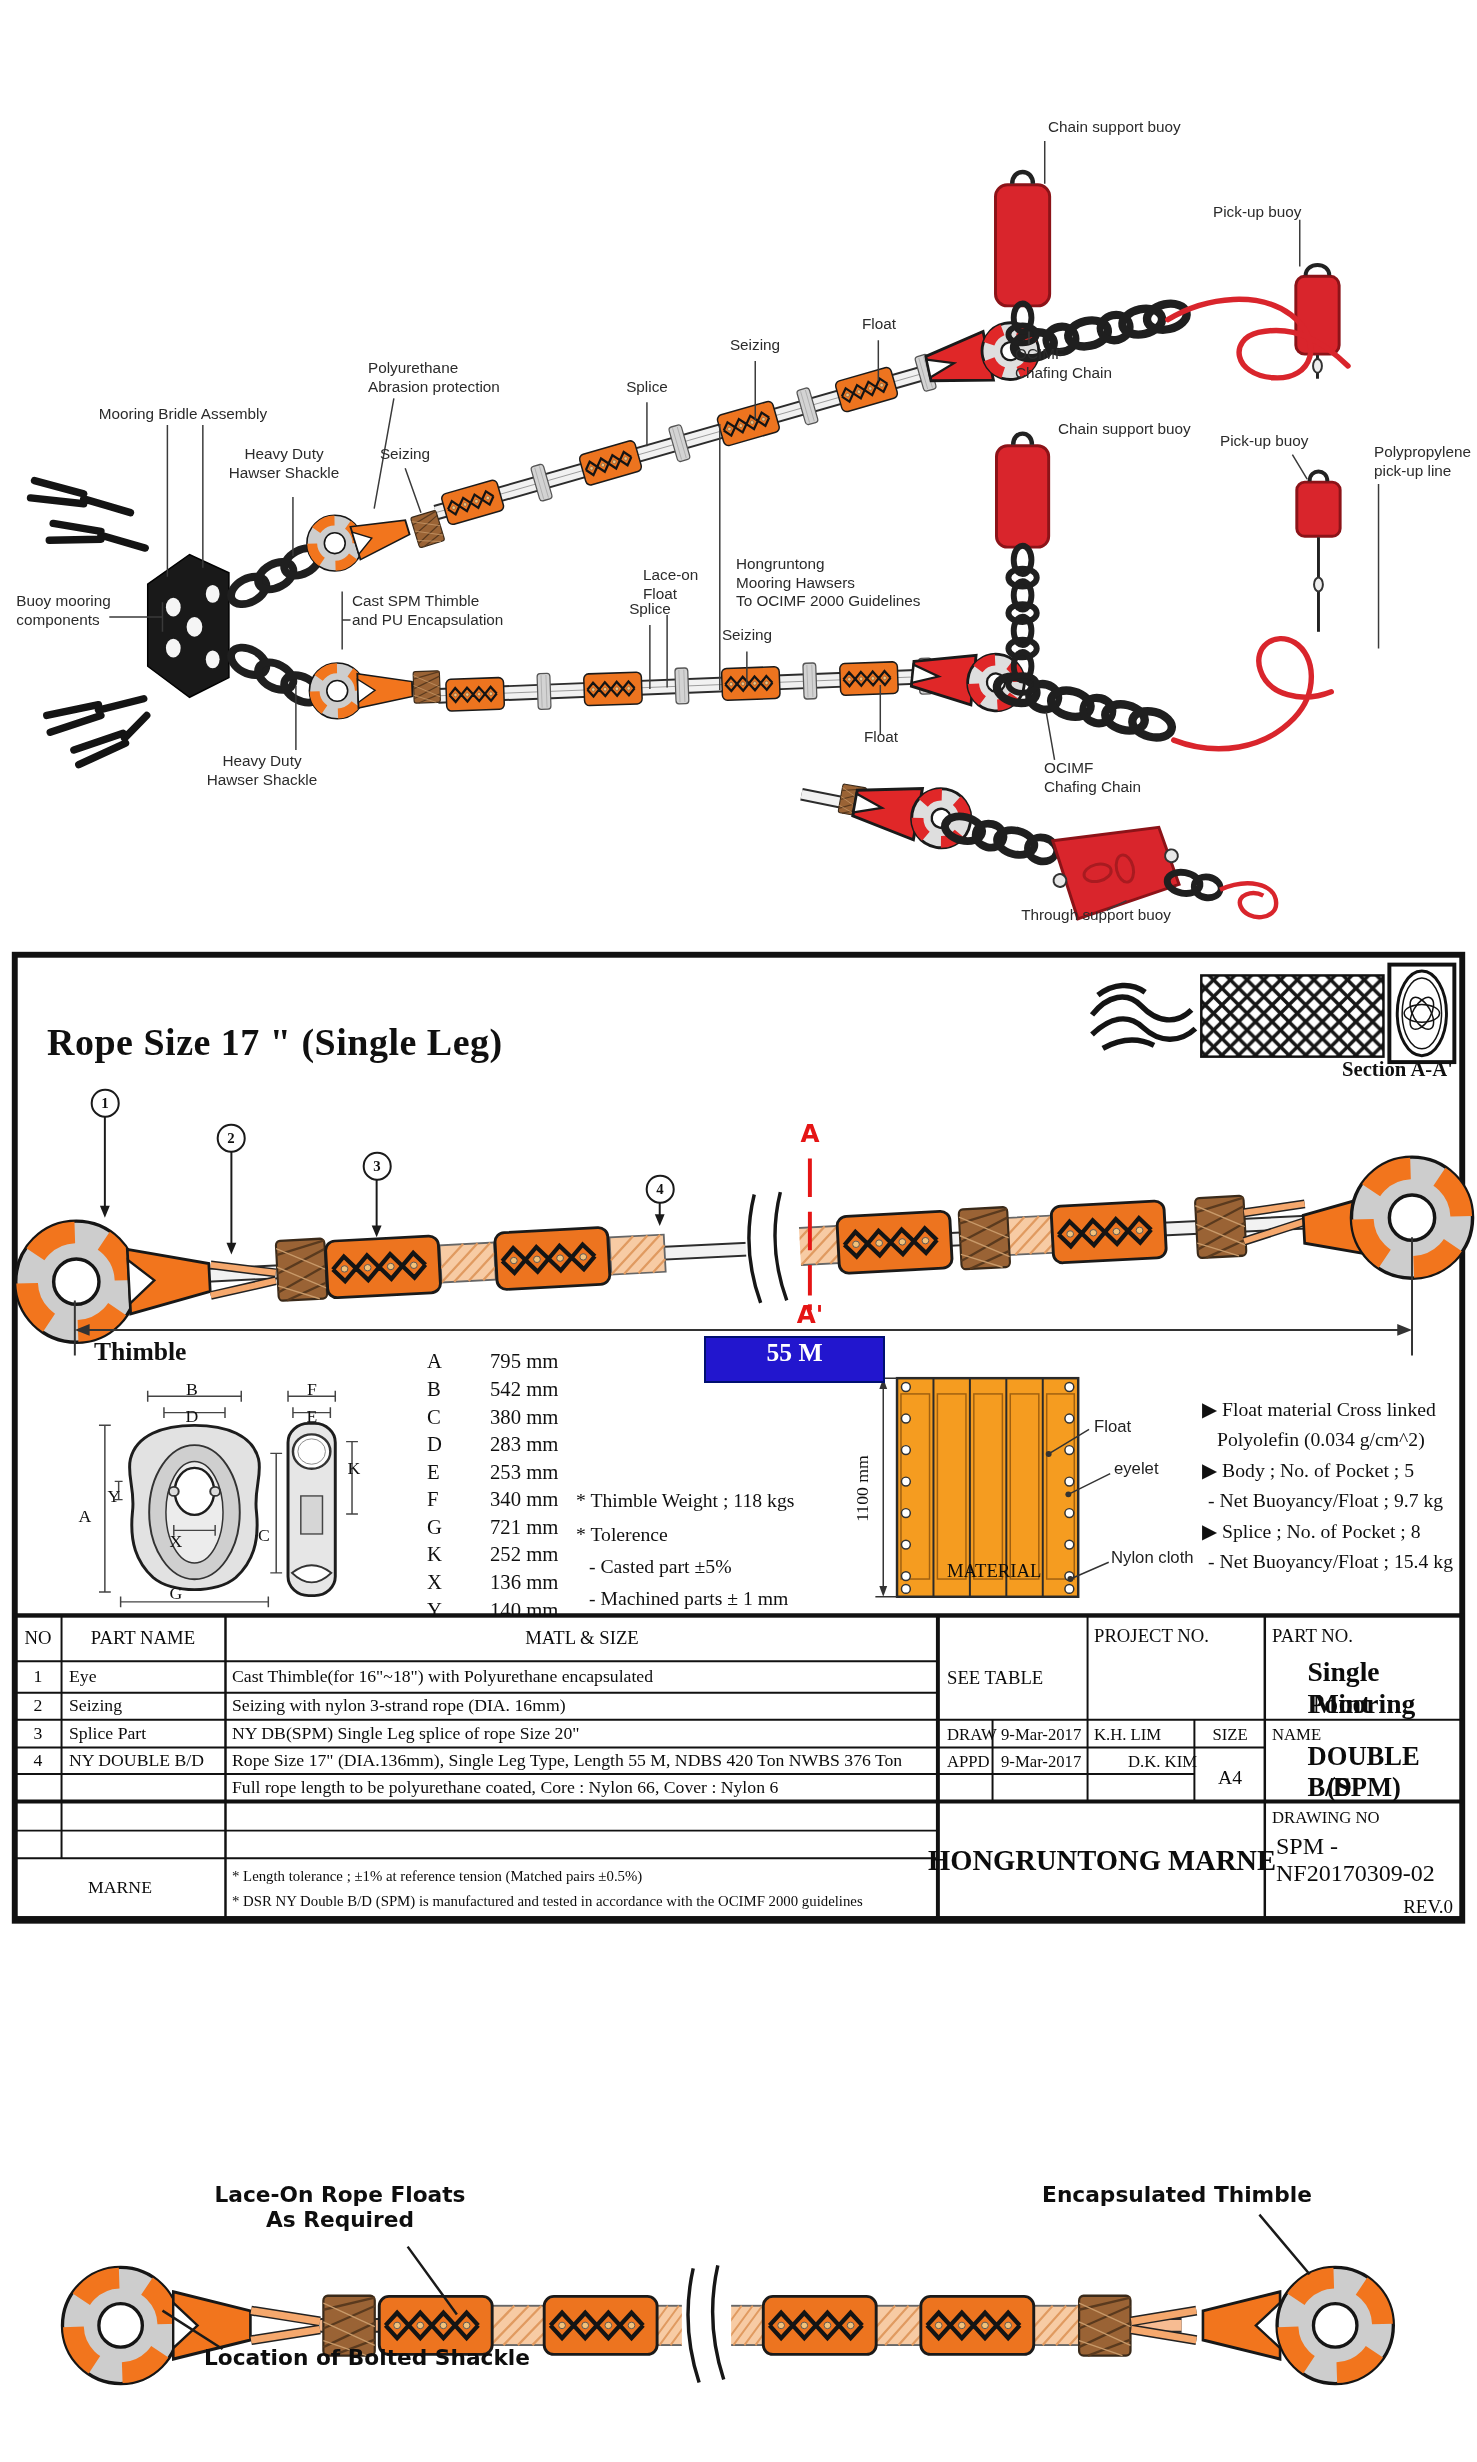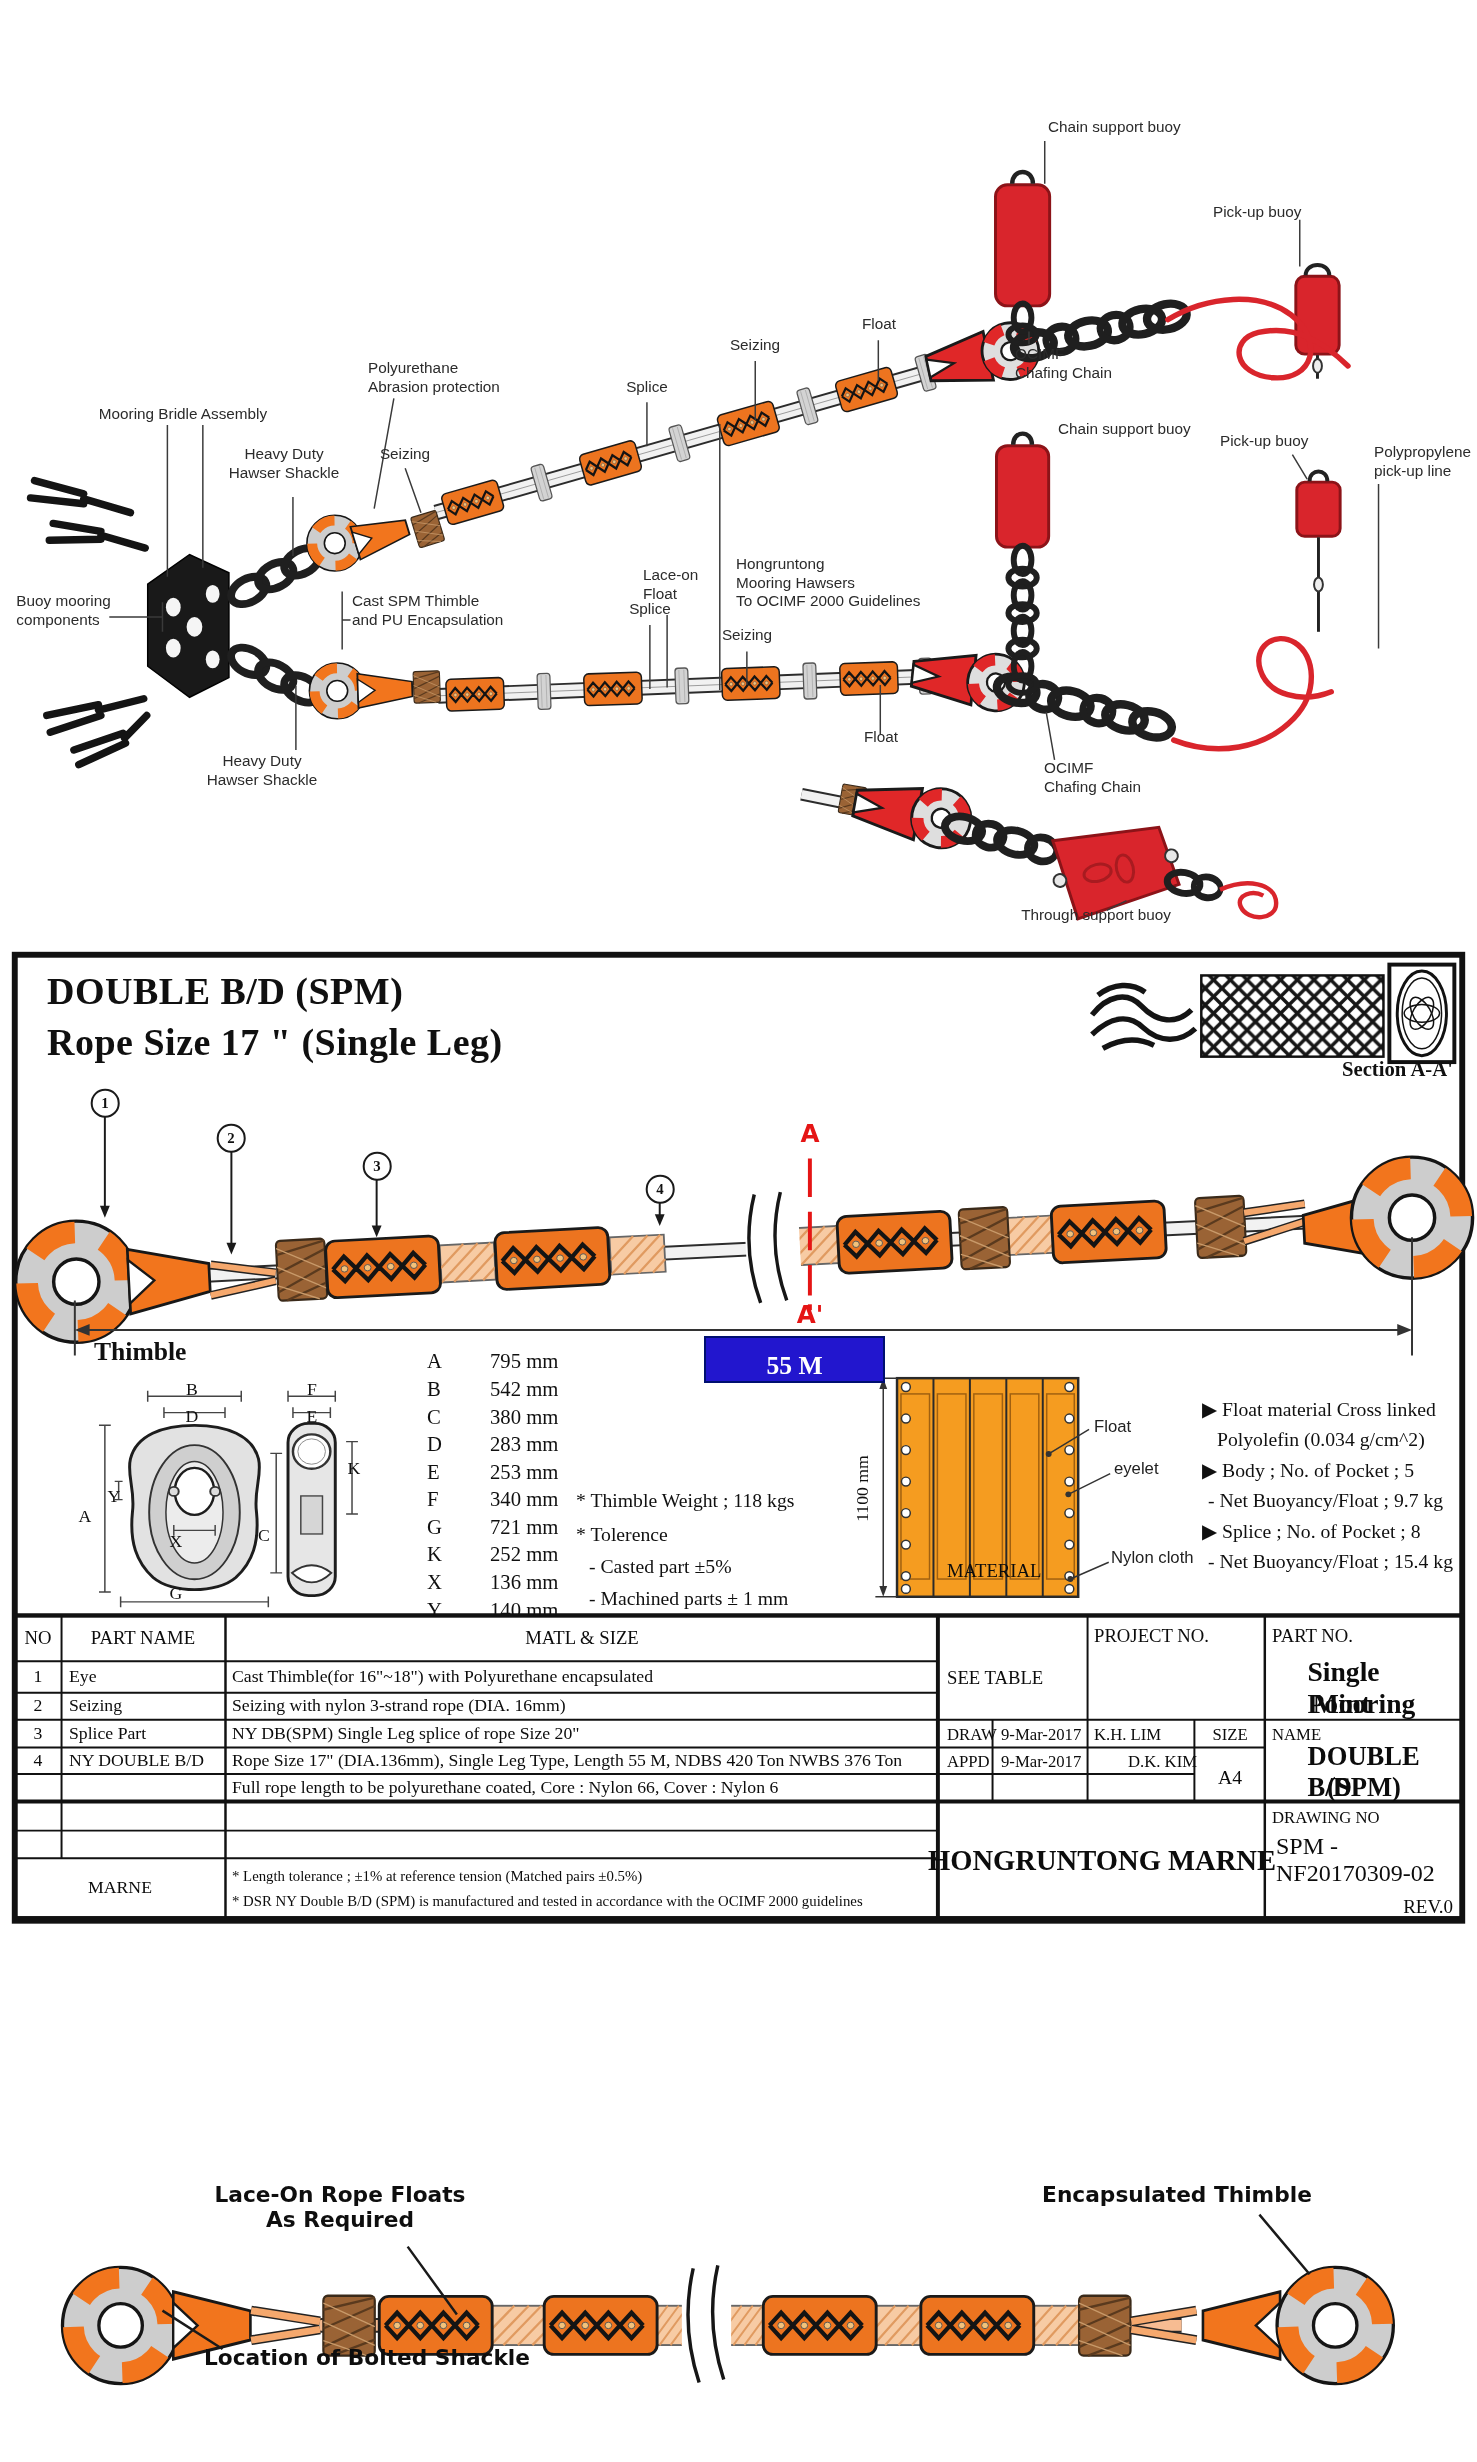--- a/index.html
+++ b/index.html
@@ -11,21 +11,21 @@
   .tc{text-align:center;transform:translateX(-50%);}
   
   .s{position:absolute;font-family:"Liberation Serif",serif;color:#101010;white-space:pre-line;}
   .sb{font-weight:bold;}
   .ttl{font-size:38px;font-weight:bold;letter-spacing:0.5px;}
   .balloon{position:absolute;width:24.6px;height:24.6px;border:2.5px solid #1a1a1a;border-radius:50%;
            background:#fff;display:flex;align-items:center;justify-content:center;
            font:bold 14.8px "Liberation Serif",serif;color:#111;transform:translate(-50%,-50%);}
   .seca{position:absolute;color:#E51515;font:bold 24.6px "DejaVu Sans",sans-serif;transform:translateX(-50%);}
   .dim55{position:absolute;left:704px;top:1336px;width:177px;height:43px;background:#2216CE;
-         border:2px solid #001070;color:#fff;display:flex;align-items:flex-end;justify-content:center;
+         border:2px solid #001070;color:#fff;display:flex;align-items:flex-start;justify-content:center;
          font:bold 25.6px "Liberation Serif",serif;}
   .dimrow{position:absolute;left:427px;width:167px;display:flex;font:20.7px "Liberation Serif",serif;color:#101010;}
   .dl{width:63px;}
   .dv{flex:1;}
   .vl{position:absolute;font:17.7px "Liberation Serif",serif;color:#111;transform:translateX(-50%);}
   .note{position:absolute;font:19.7px "Liberation Serif",serif;color:#101010;}
   .flabel{position:absolute;font:16.7px "Liberation Sans",sans-serif;color:#222;}
   .rot90{transform:rotate(-90deg);transform-origin:center;}
   .bl{position:absolute;font:bold 21.7px "DejaVu Sans",sans-serif;color:#0e0e0e;white-space:pre-line;
       text-align:center;transform:translateX(-50%);}
@@ -393,21 +393,20 @@
 <div class="t tc" style="left:747px;top:626px">Seizing</div>
 <div class="t tc" style="left:881px;top:728px">Float</div>
 <div class="t" style="left:1058px;top:420px">Chain support buoy</div>
 <div class="t" style="left:1220px;top:432px">Pick-up buoy</div>
 <div class="t" style="left:1374px;top:443px">Polypropylene
 pick-up line</div>
 <div class="t" style="left:1044px;top:759px">OCIMF
 Chafing Chain</div>
 <div class="t tc" style="left:1096px;top:906px">Through support buoy</div>
 
-<div class="s ttl" style="left:47px;top:969px">DOUBLE B/D (SPM)</div>
 <div class="s ttl" style="left:47px;top:1020px">Rope Size 17 " (Single Leg)</div>
 <div class="s sb" style="left:1342px;top:1058px;font-size:20.7px">Section A-A'</div>
 
 <div class="balloon" style="left:105px;top:1103px">
       <span>1</span>
     </div>
 <div class="balloon" style="left:231px;top:1138px">
       <span>2</span>
     </div>
 <div class="balloon" style="left:377px;top:1166px">

